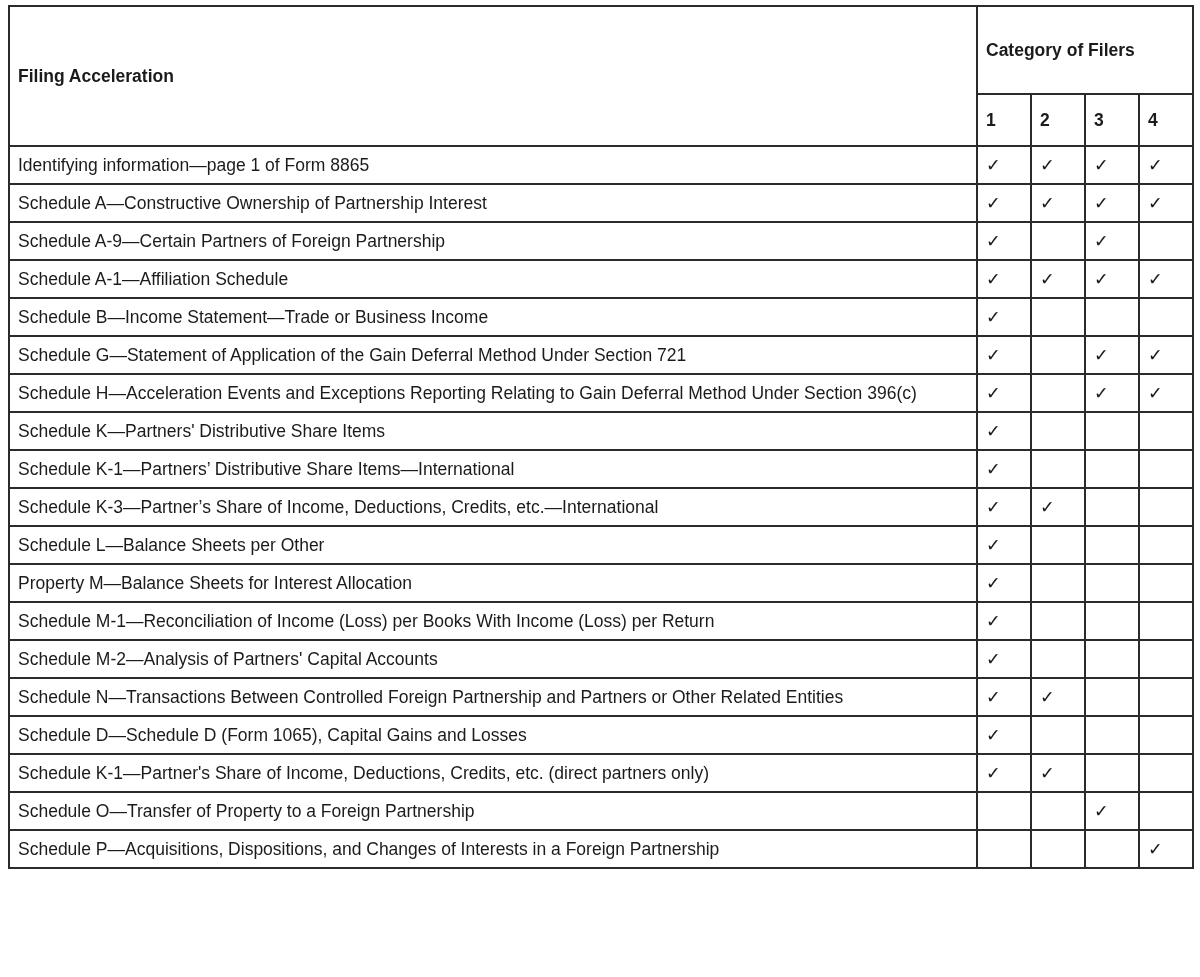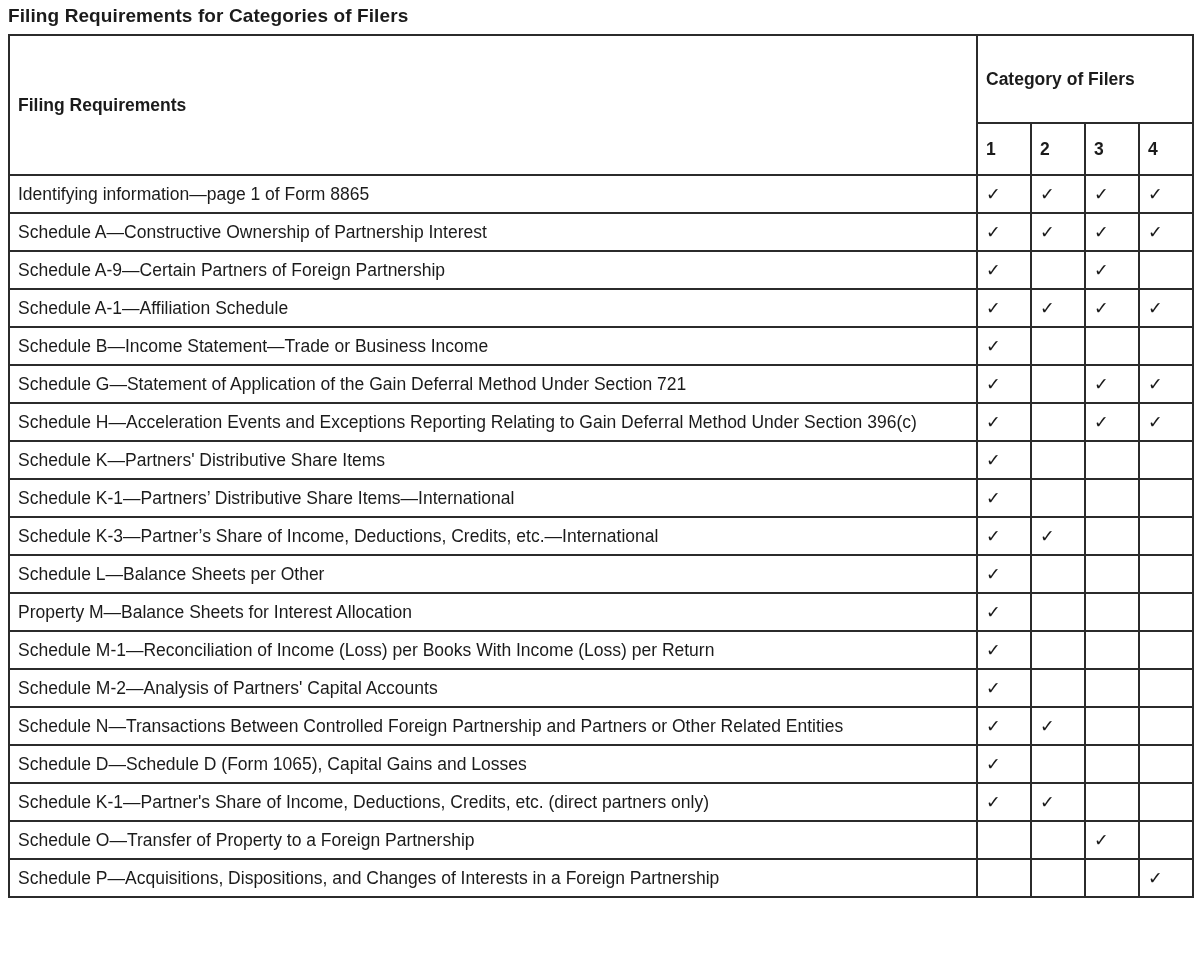--- a/index.html
+++ b/index.html
@@ -72,33 +72,32 @@
       font-size: 19px;
       font-weight: 700;
       line-height: 30px;
     }
   </style>
 </head>
 <body>
 
 <div class="page">
 
-  <div class="table-title">Filing Requirements for Categories of Filers</div>
 
   <table class="filing-table">
     <colgroup>
       <col class="req-col">
       <col class="cat-col">
       <col class="cat-col">
       <col class="cat-col">
       <col class="cat-col">
     </colgroup>
     <thead>
       <tr>
-        <th class="req-header" rowspan="2">Filing Requirements</th>
+        <th class="req-header" rowspan="2">Filing Acceleration</th>
         <th class="cat-header" colspan="4">Category of Filers</th>
       </tr>
       <tr>
         <th class="cat-num">1</th>
         <th class="cat-num">2</th>
         <th class="cat-num">3</th>
         <th class="cat-num">4</th>
       </tr>
     </thead>
     <tbody>

